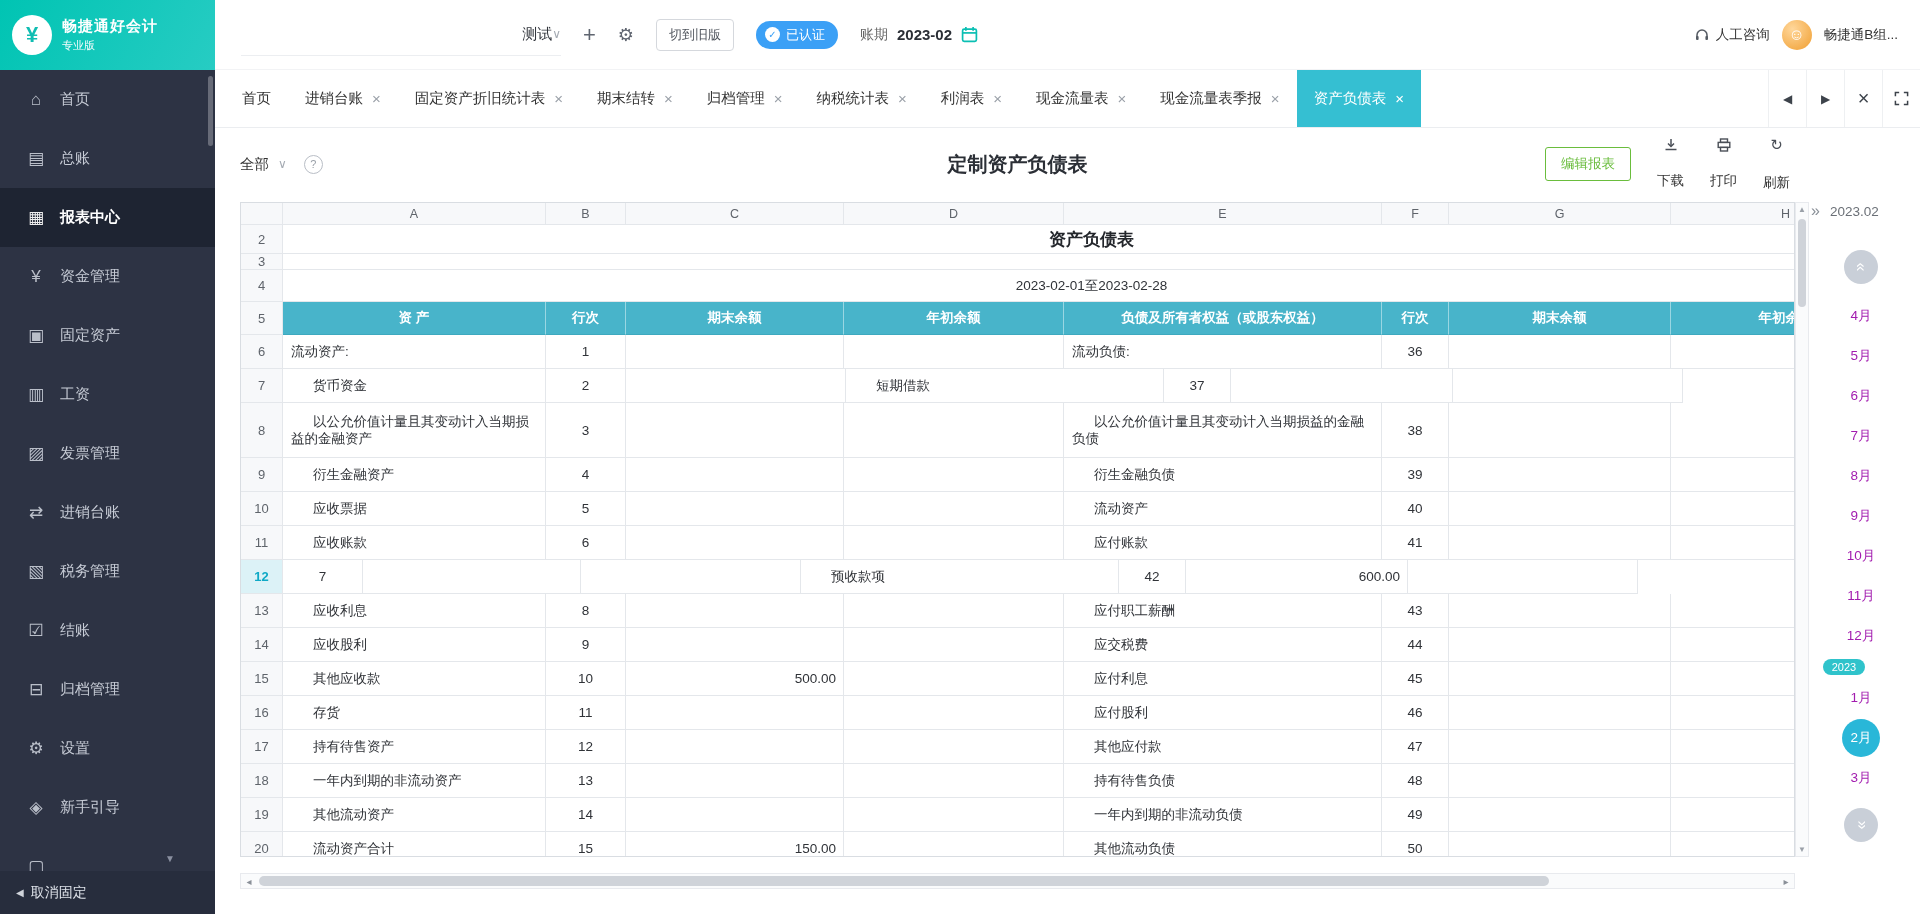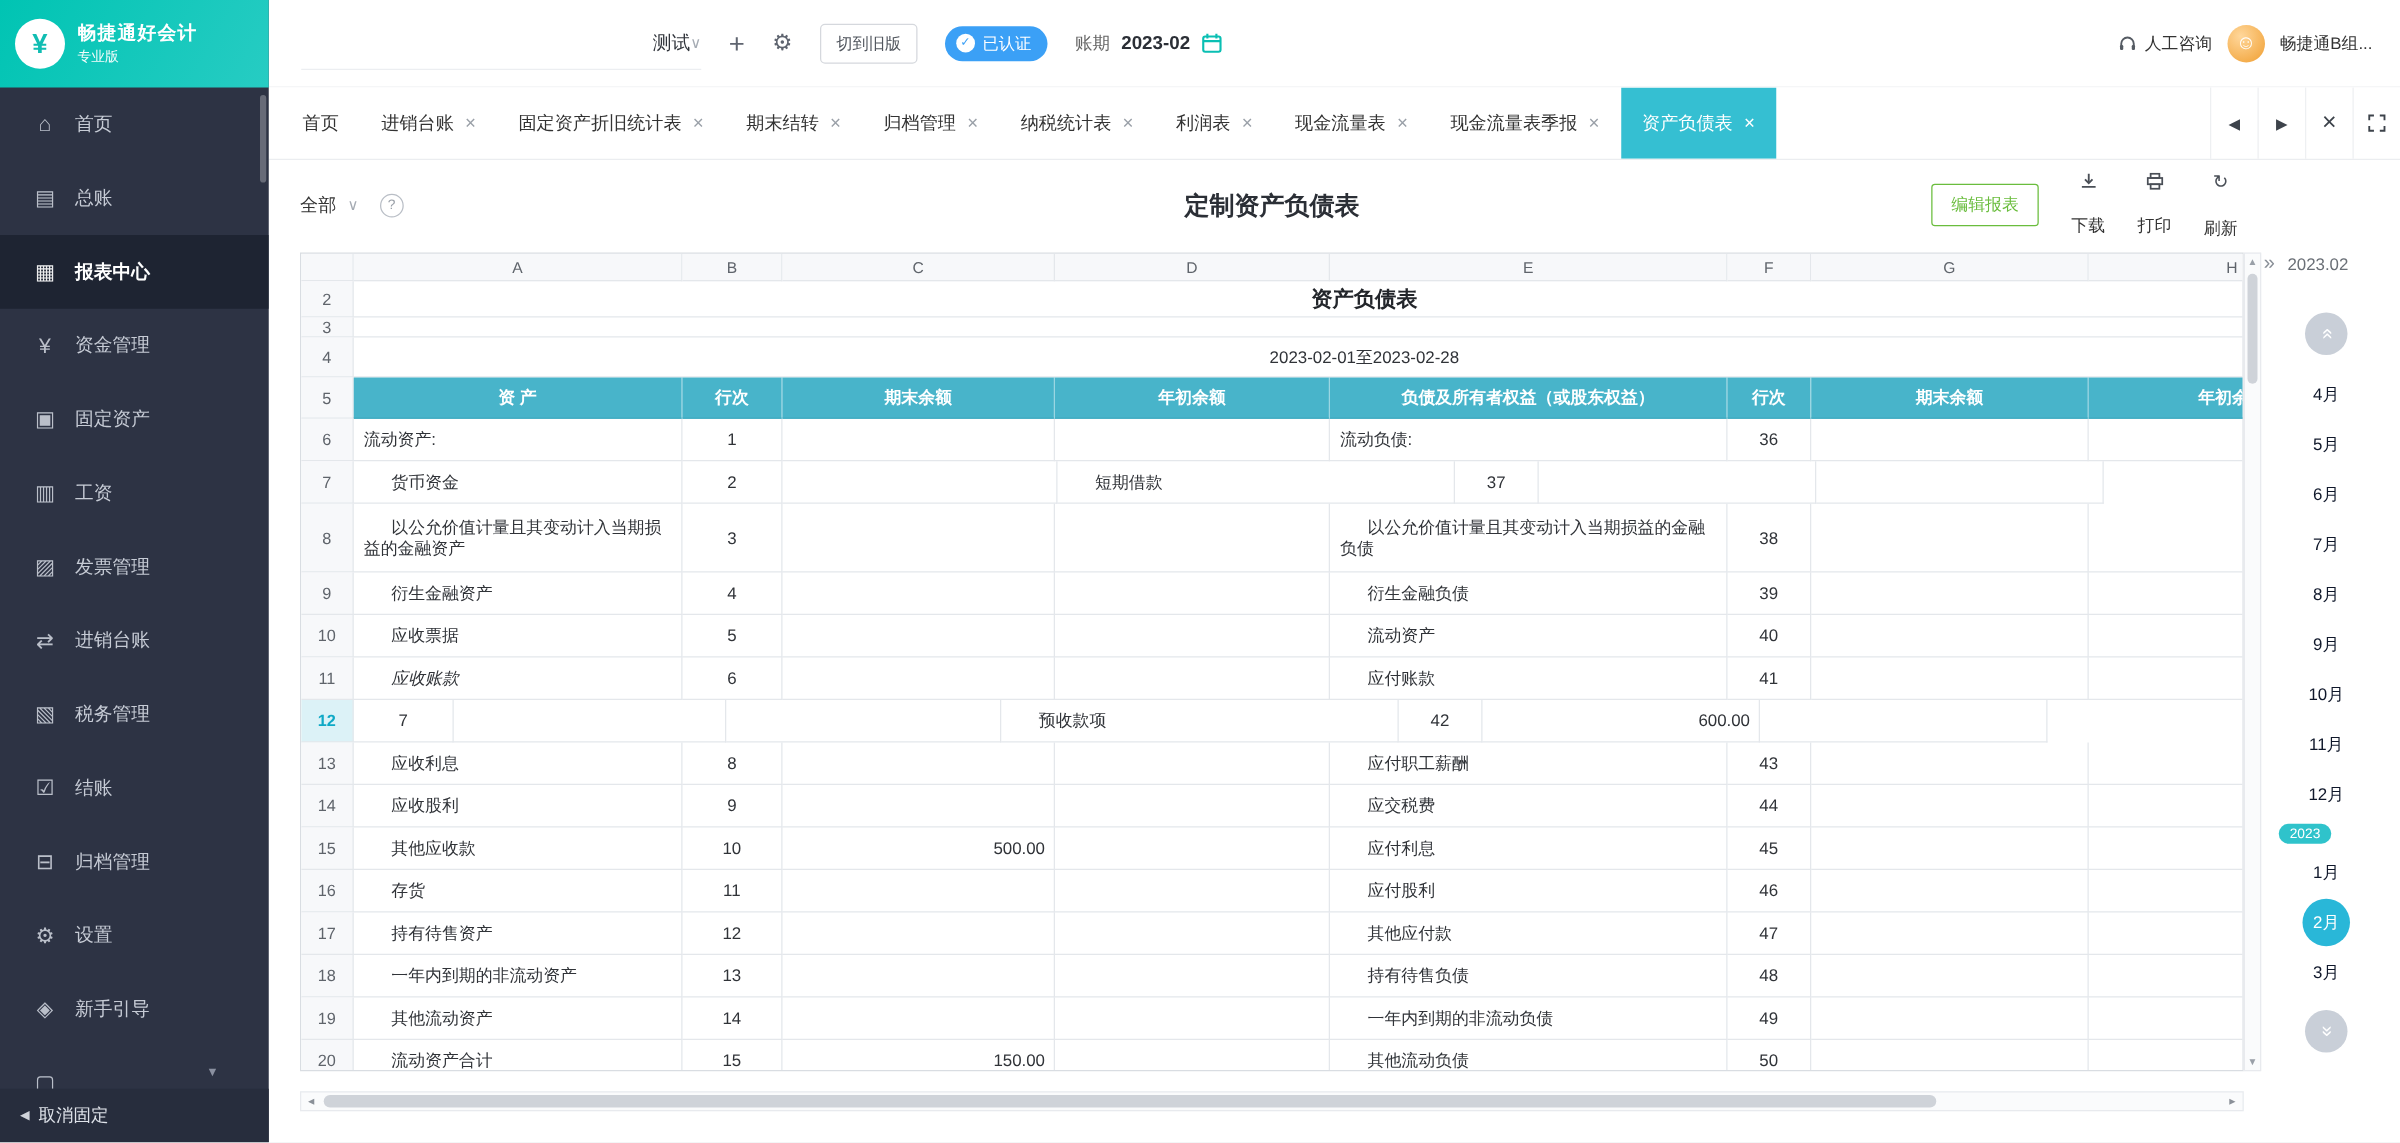--- a/index.html
+++ b/index.html
@@ -88,21 +88,21 @@
   
   .panel { position:absolute; left:1594px; top:73px; width:120px; bottom:0; }
   .panel-head { display:flex; align-items:center; gap:10px; color:#6b7077; font-size:13.5px; padding-left:2px; }
   .collapse { font-size:16px; color:#8a9098; cursor:pointer; }
   .month-col { position:absolute; top:40px; left:14px; width:76px; display:flex; flex-direction:column; align-items:center; }
   .pg-btn { width:34px; height:34px; border-radius:50%; background:#c9cfd8; color:#fff; display:flex; align-items:center; justify-content:center; margin:8px 0 12px; cursor:pointer; }
   .pg-btn.down { margin:10px 0 0; }
   .pg-gly { font-size:16px; line-height:1; display:block; }
   .up .pg-gly { transform:rotate(90deg); }
   .down .pg-gly { transform:rotate(-90deg); }
-  .month { height:40px; width:62px; display:flex; align-items:center; justify-content:center; font-size:13.5px; color:#0f172a; cursor:pointer; }
+  .month { height:40px; width:62px; display:flex; align-items:center; justify-content:center; font-size:13.5px; color:#a21caf; cursor:pointer; }
   .month.sel { background:#29b7d8; color:#fff; border-radius:50%; width:38px; height:38px; margin:1px 0; }
   .ybadge { background:#2fc3cb; color:#fff; font-size:11px; padding:2px 9px; border-radius:10px; margin:3px 0; transform:translateX(-17px); cursor:pointer; }
 </style>
 </head>
 <body>
 
 <div class="app">
 
   <div class="sidebar">
     <div class="logo">
@@ -397,21 +397,21 @@
           <div class="c num" style="width: 80px;">5</div>
           <div class="c val" style="width: 218px;"></div>
           <div class="c val" style="width: 220px;"></div>
           <div class="c name ind" style="width: 318px;">流动资产</div>
           <div class="c num" style="width: 67px;">40</div>
           <div class="c val" style="width: 222px;"></div>
           <div class="c val" style="width: 230px;"></div>
         </div>
         <div class="srow h34">
           <div class="c rn" style="width: 42px;">11</div>
-          <div class="c name ind" style="width: 263px; font-style: italic;">应收账款</div>
+          <div class="c name ind" style="width: 263px;">应收账款</div>
           <div class="c num" style="width: 80px;">6</div>
           <div class="c val" style="width: 218px;"></div>
           <div class="c val" style="width: 220px;"></div>
           <div class="c name ind" style="width: 318px;">应付账款</div>
           <div class="c num" style="width: 67px;">41</div>
           <div class="c val" style="width: 222px;"></div>
           <div class="c val" style="width: 230px;"></div>
         </div>
         <div class="srow h34">
           <div class="c rn sel" style="width: 42px;">12</div>

